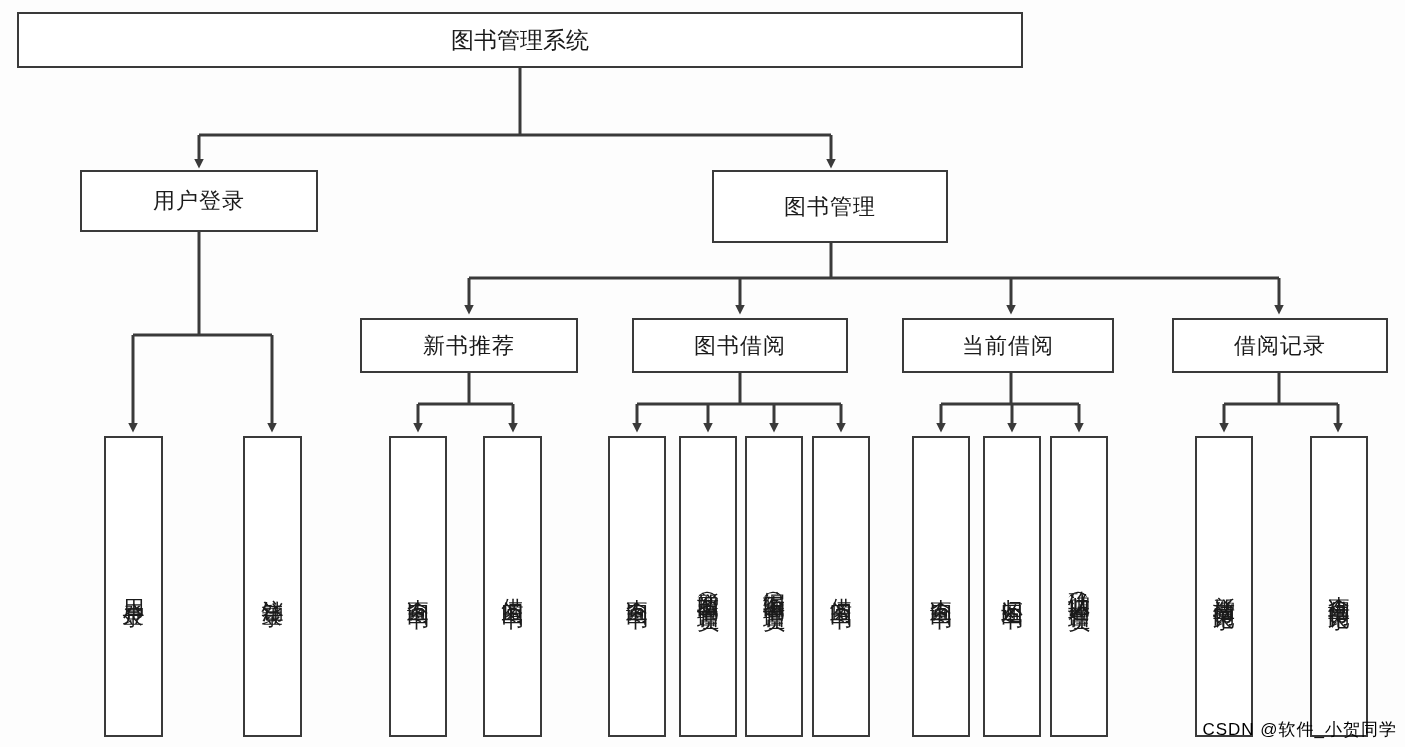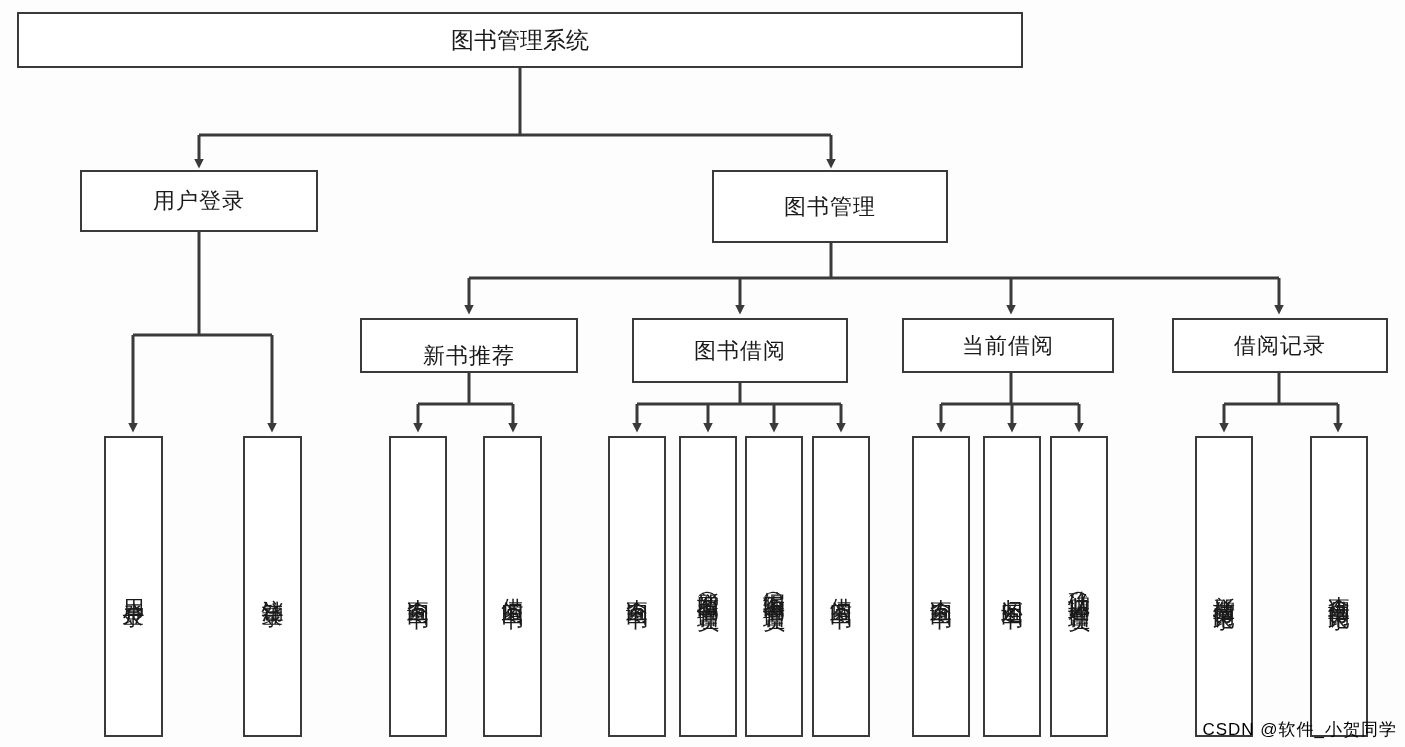--- a/index.html
+++ b/index.html
@@ -78,24 +78,24 @@
     <span>图书管理系统</span>
   </div>
 
   <div class="node h" style="left:80px;top:170px;width:238px;height:62px;">
     <span>用户登录</span>
   </div>
   <div class="node h" style="left:712px;top:170px;width:236px;height:73px;">
     <span>图书管理</span>
   </div>
 
-  <div class="node h" style="left:360px;top:318px;width:218px;height:55px;align-items:flex-end;">
+  <div class="node h" style="left:360px;top:318px;width:218px;height:55px;">
     <span>新书推荐</span>
   </div>
-  <div class="node h" style="left:632px;top:318px;width:216px;height:65px;">
+  <div class="node h" style="left:632px;top:318px;width:216px;height:55px;">
     <span>图书借阅</span>
   </div>
   <div class="node h" style="left:902px;top:318px;width:212px;height:55px;">
     <span>当前借阅</span>
   </div>
   <div class="node h" style="left:1172px;top:318px;width:216px;height:55px;">
     <span>借阅记录</span>
   </div>
 
   <div class="node leaf" style="left:104px;top:436px;width:59px;height:301px;">

